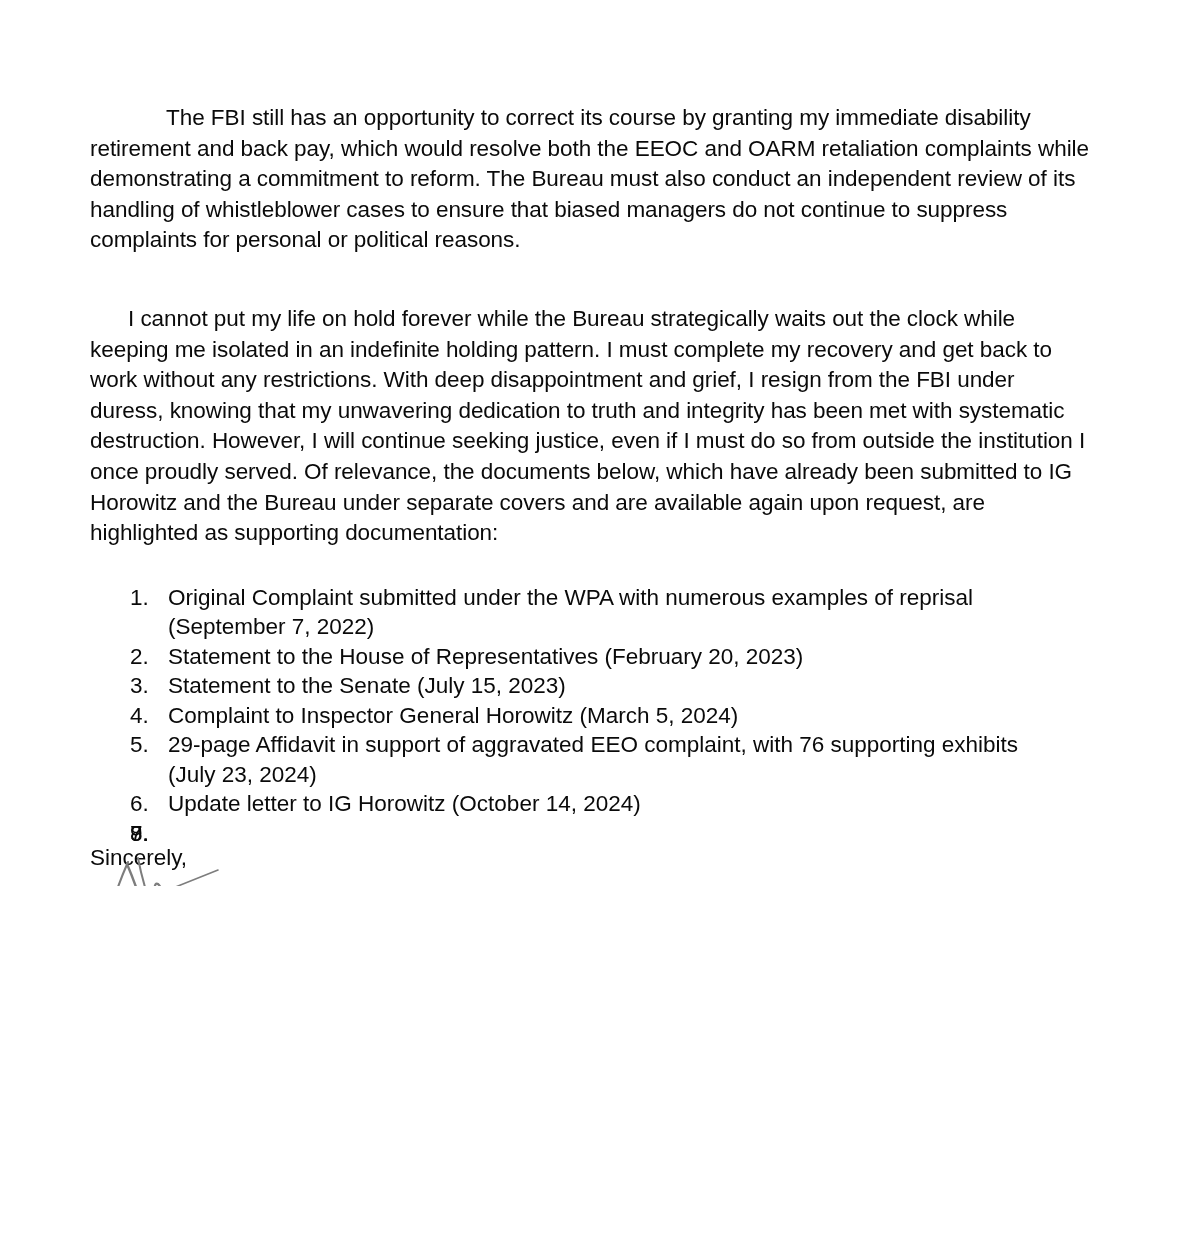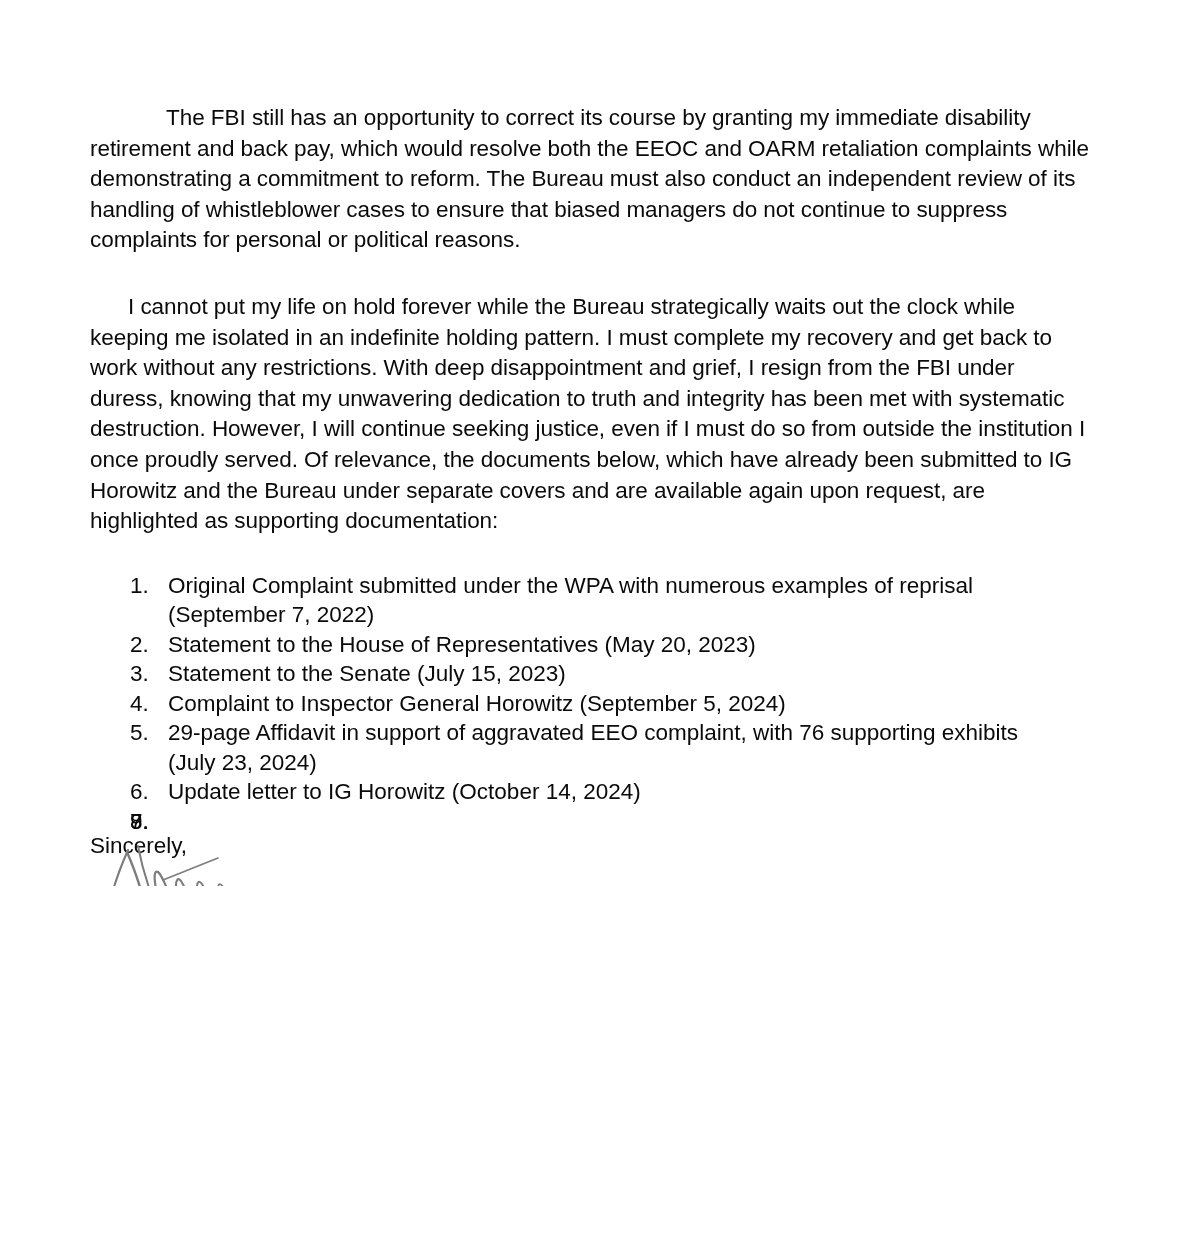--- a/index.html
+++ b/index.html
@@ -32,21 +32,21 @@
     line-height: 30.6px;
     color: #0a0a0a;
     text-align: left;
     letter-spacing: -0.05px;
   }
   p.para-1 {
     text-indent: 76px;
   }
   p.para-2 {
     text-indent: 38px;
-    margin-top: 36px;
+    margin-top: 48px;
   }
   ol.doc-list {
     margin: 34px 0 0 0;
     padding: 0;
     list-style: none;
     font-size: 22.5px;
     line-height: 29.5px;
     color: #0a0a0a;
   }
   ol.doc-list > li {
@@ -105,29 +105,29 @@
 
     <p class="body-para para-2">I cannot put my life on hold forever while the Bureau strategically waits out the clock while keeping me isolated in an indefinite holding pattern. I must complete my recovery and get back to work without any restrictions. With deep disappointment and grief, I resign from the FBI under duress, knowing that my unwavering dedication to truth and integrity has been met with systematic destruction. However, I will continue seeking justice, even if I must do so from outside the institution I once proudly served. Of relevance, the documents below, which have already been submitted to IG Horowitz and the Bureau under separate covers and are available again upon request, are highlighted as supporting documentation:</p>
 
     <ol class="doc-list">
       <li>
         <span class="num">1.</span>
         <span class="txt">Original Complaint submitted under the WPA with numerous examples of reprisal (September 7, 2022)</span>
       </li>
       <li>
         <span class="num">2.</span>
-        <span class="txt">Statement to the House of Representatives (May 20, 2023)</span>
+        <span class="txt">Statement to the House of Representatives (February 20, 2023)</span>
       </li>
       <li>
         <span class="num">3.</span>
         <span class="txt">Statement to the Senate (July 15, 2023)</span>
       </li>
       <li>
         <span class="num">4.</span>
-        <span class="txt">Complaint to Inspector General Horowitz (September 5, 2024)</span>
+        <span class="txt">Complaint to Inspector General Horowitz (March 5, 2024)</span>
       </li>
       <li>
         <span class="num">5.</span>
         <span class="txt">29-page Affidavit in support of aggravated EEO complaint, with 76 supporting exhibits (July 23, 2024)</span>
       </li>
       <li>
         <span class="num">6.</span>
         <span class="txt">Update letter to IG Horowitz (October 14, 2024)</span>
       </li>
       <li>

